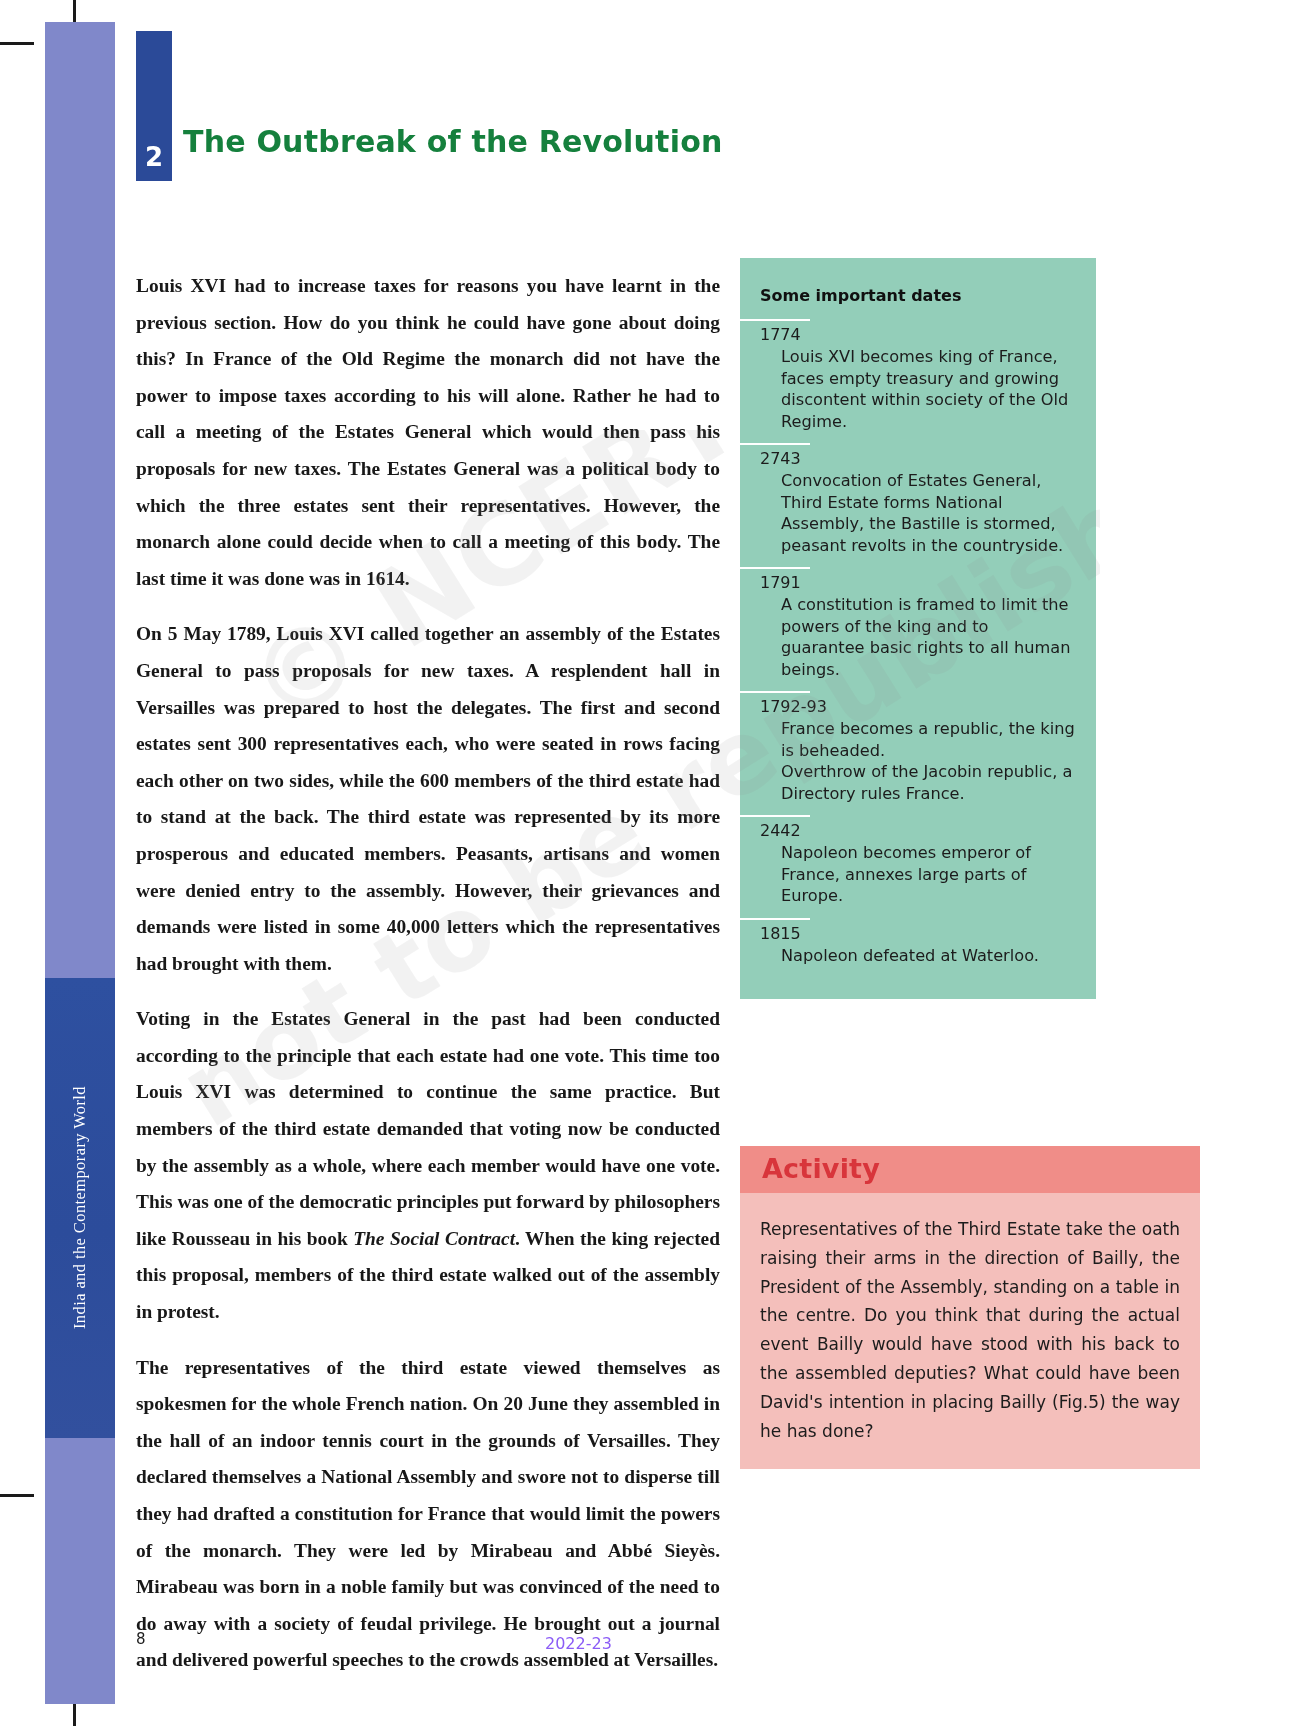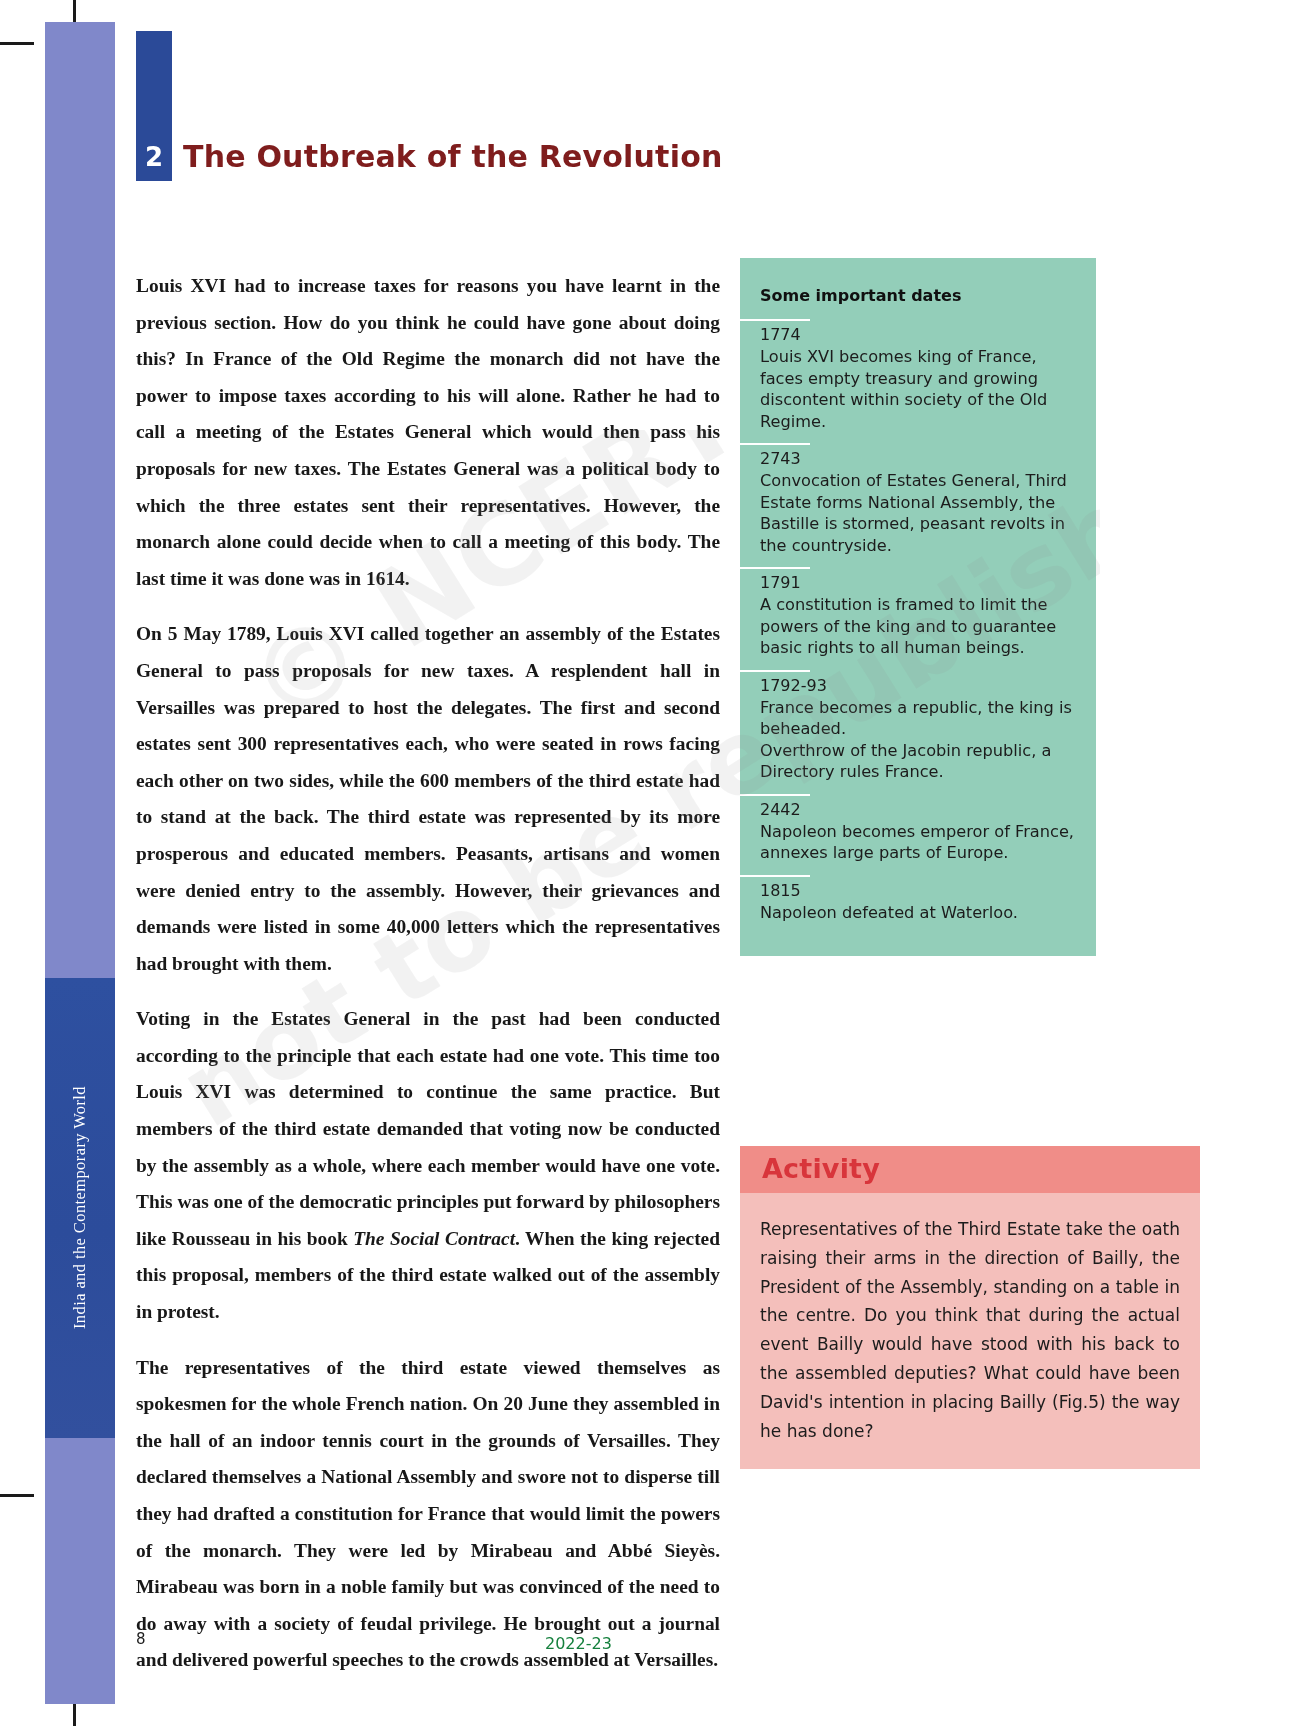--- a/index.html
+++ b/index.html
@@ -86,22 +86,22 @@
     text-align: center;
     color: #ffffff;
     font-family: "DejaVu Sans", sans-serif;
     font-weight: bold;
     font-size: 26px;
     line-height: 34px;
   }
   #chapter-title {
     position: absolute;
     left: 183px;
-    top: 139px;
-    color: #7f1d1d;
+    top: 124px;
+    color: #15803d;
     font-family: "DejaVu Sans", sans-serif;
     font-weight: bold;
     font-size: 30px;
     letter-spacing: 0.2px;
     white-space: nowrap;
   }
 
   
   #body-col {
     position: absolute;
@@ -141,20 +141,21 @@
   .date-year-rule {
     border-top: 2px solid #ffffff;
     margin: 0 0 4px -20px;
     width: 70px;
   }
   .date-desc {
     font-family: "DejaVu Sans", sans-serif;
     font-size: 16.2px;
     line-height: 21.5px;
     color: #1c1c1c;
+    margin-left: 21px;
   }
   .date-desc div { margin: 0; }
 
   
   #activity-box {
     position: absolute;
     left: 740px;
     top: 1146px;
     width: 460px;
   }
@@ -192,21 +193,21 @@
     font-family: "DejaVu Sans", sans-serif;
     font-size: 15px;
     color: #1c1c1c;
   }
   #footer-year {
     position: absolute;
     left: 545px;
     top: 1634px;
     font-family: "DejaVu Sans", sans-serif;
     font-size: 16px;
-    color: #15803d;
+    color: #8b5cf6;
   }
 
   
   #watermark {
     position: absolute;
     left: 150px;
     top: 430px;
     width: 950px;
     height: 880px;
     pointer-events: none;

